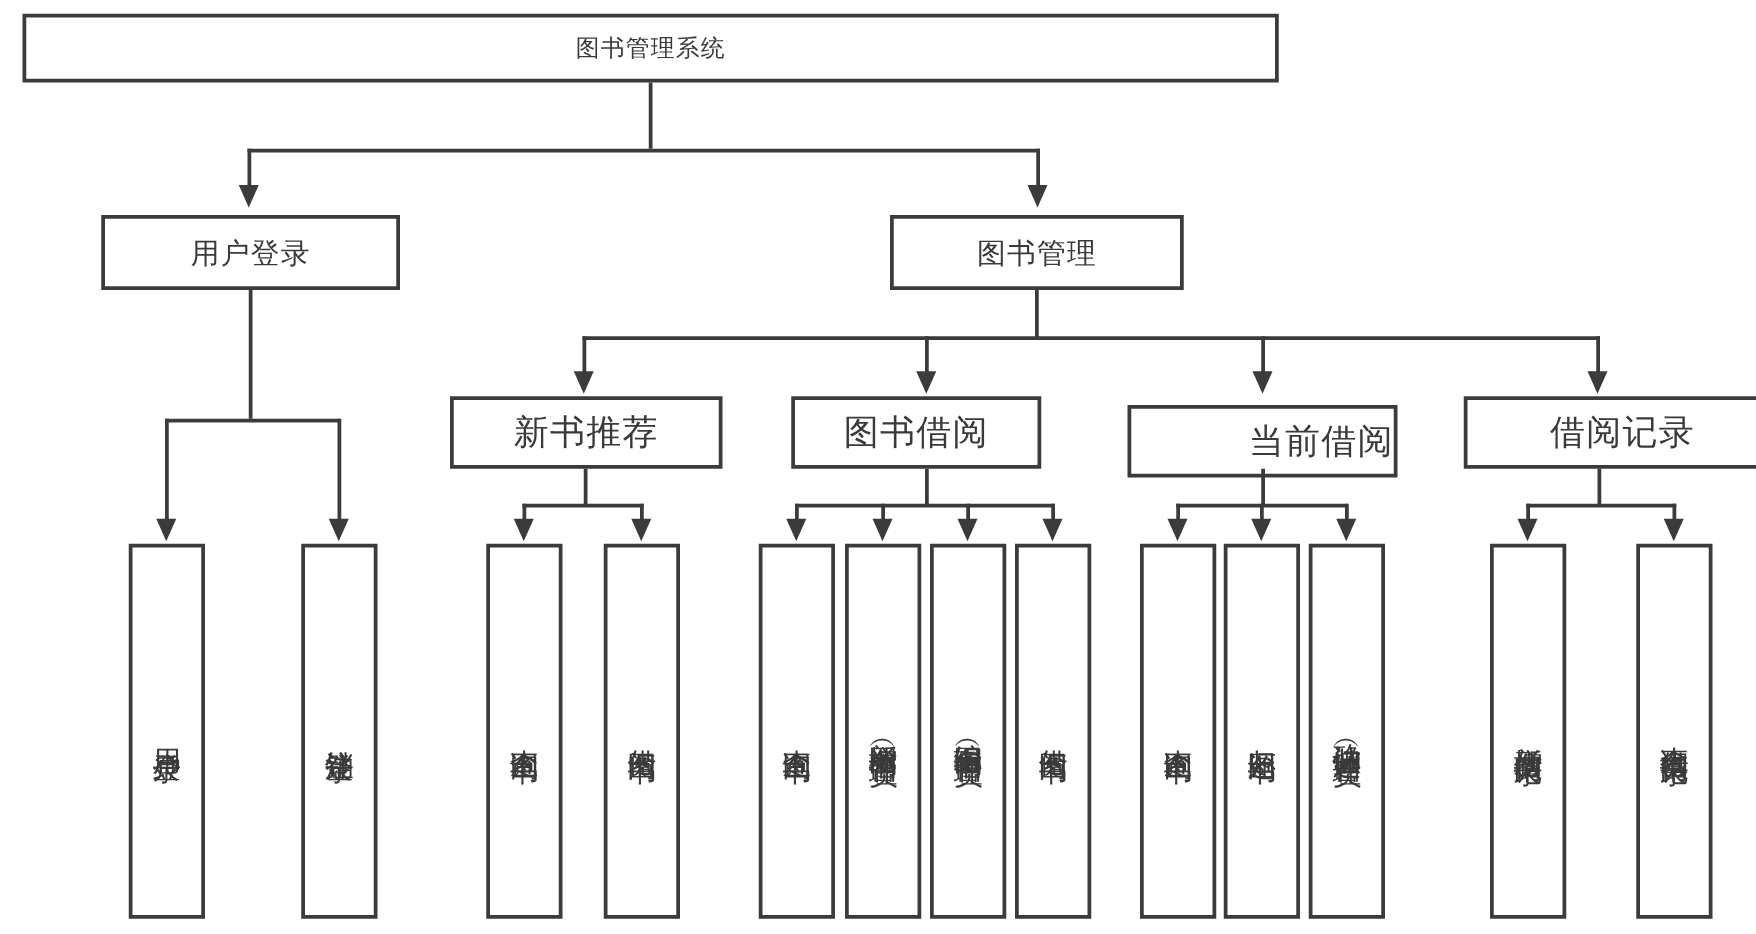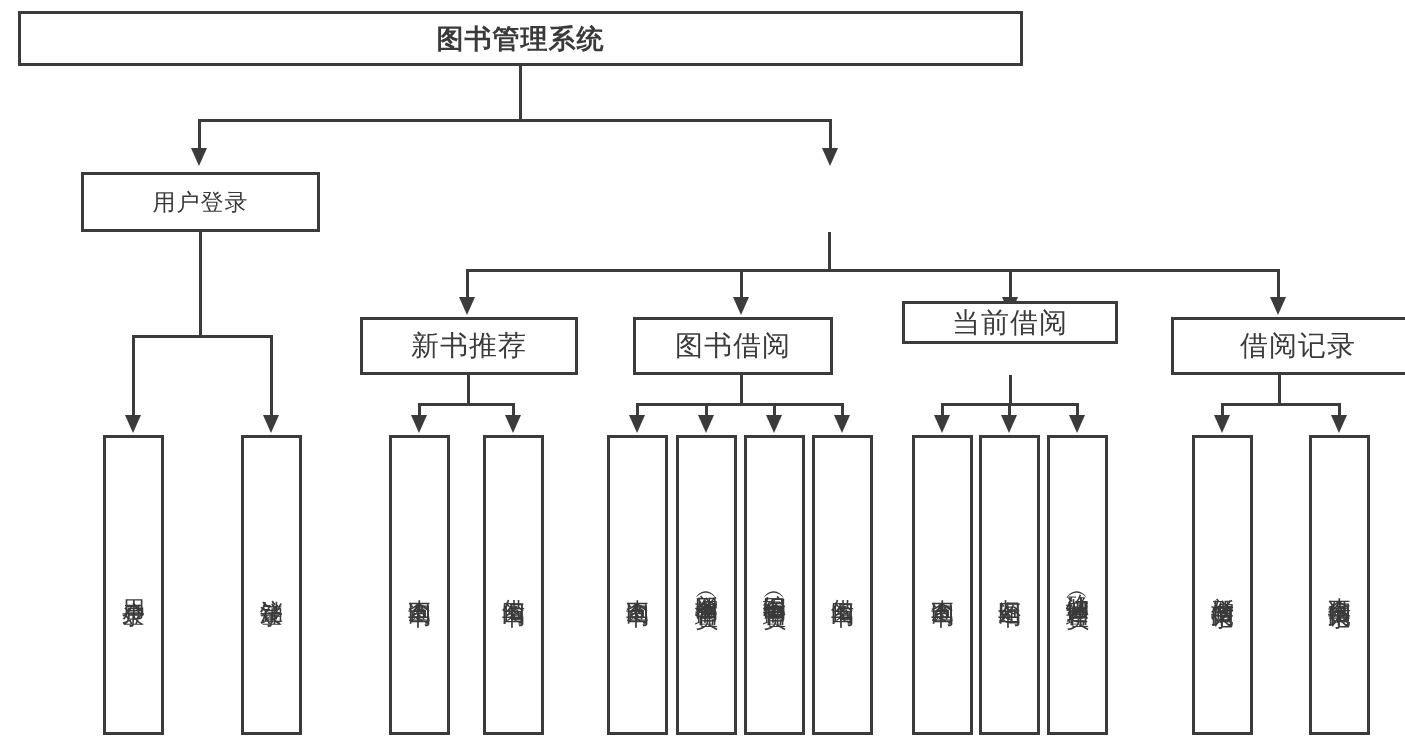--- a/index.html
+++ b/index.html
@@ -22,23 +22,22 @@
     background:#ffffff;
     border:3px solid #3b3b3b;
     display:flex;
     align-items:center;
     justify-content:center;
     color:#3a3a3a;
     text-align:center;
     letter-spacing:1px;
   }
   .node.root{
-    font-size:27px;
+    font-size:19px;
     border-width:3px;
-    font-weight:bold;
   }
   .node.lvl2{
     font-size:23px;
   }
   .node.lvl3{
     font-size:28px;
   }
   .node.leaf{
     writing-mode:vertical-rl;
     text-orientation:upright;
@@ -89,20 +88,23 @@
 
   <div class="seg v" style="left:519px;top:66px;height:53px;"></div>
   <div class="seg h" style="left:198px;top:119px;width:634px;"></div>
   <div class="seg v" style="left:198px;top:119px;height:31px;"></div>
   <div class="arrow" style="left:191px;top:148px;"></div>
   <div class="seg v" style="left:829px;top:119px;height:31px;"></div>
   <div class="arrow" style="left:822px;top:148px;"></div>
 
   <div class="node lvl2" style="left:81px;top:172px;width:239px;height:60px;">
     <span class="lbl">用户登录</span>
+  </div>
+  <div class="node lvl2" style="left:712px;top:172px;width:235px;height:60px;">
+    <span class="lbl">图书管理</span>
   </div>
 
   <div class="seg v" style="left:199px;top:232px;height:103px;"></div>
   <div class="seg h" style="left:132px;top:335px;width:140px;"></div>
   <div class="seg v" style="left:132px;top:335px;height:82px;"></div>
   <div class="arrow" style="left:125px;top:415px;"></div>
   <div class="seg v" style="left:270px;top:335px;height:82px;"></div>
   <div class="arrow" style="left:263px;top:415px;"></div>
 
   <div class="seg v" style="left:828px;top:232px;height:39px;"></div>
@@ -115,21 +117,21 @@
   <div class="arrow" style="left:1002px;top:297px;"></div>
   <div class="seg v" style="left:1277px;top:269px;height:30px;"></div>
   <div class="arrow" style="left:1270px;top:297px;"></div>
 
   <div class="node lvl3" style="left:360px;top:317px;width:218px;height:58px;">
     <span class="lbl">新书推荐</span>
   </div>
   <div class="node lvl3" style="left:633px;top:317px;width:200px;height:58px;">
     <span class="lbl">图书借阅</span>
   </div>
-  <div class="node lvl3" style="left:902px;top:301px;width:216px;height:43px;">
+  <div class="node lvl3" style="left:902px;top:324px;width:216px;height:58px;justify-content:flex-end;">
     <span class="lbl">当前借阅</span>
   </div>
   <div class="node lvl3" style="left:1171px;top:317px;width:254px;height:58px;">
     <span class="lbl">借阅记录</span>
   </div>
 
   <div class="seg v" style="left:467px;top:375px;height:30px;"></div>
   <div class="seg h" style="left:418px;top:403px;width:97px;"></div>
   <div class="seg v" style="left:418px;top:403px;height:14px;"></div>
   <div class="arrow" style="left:411px;top:415px;"></div>

